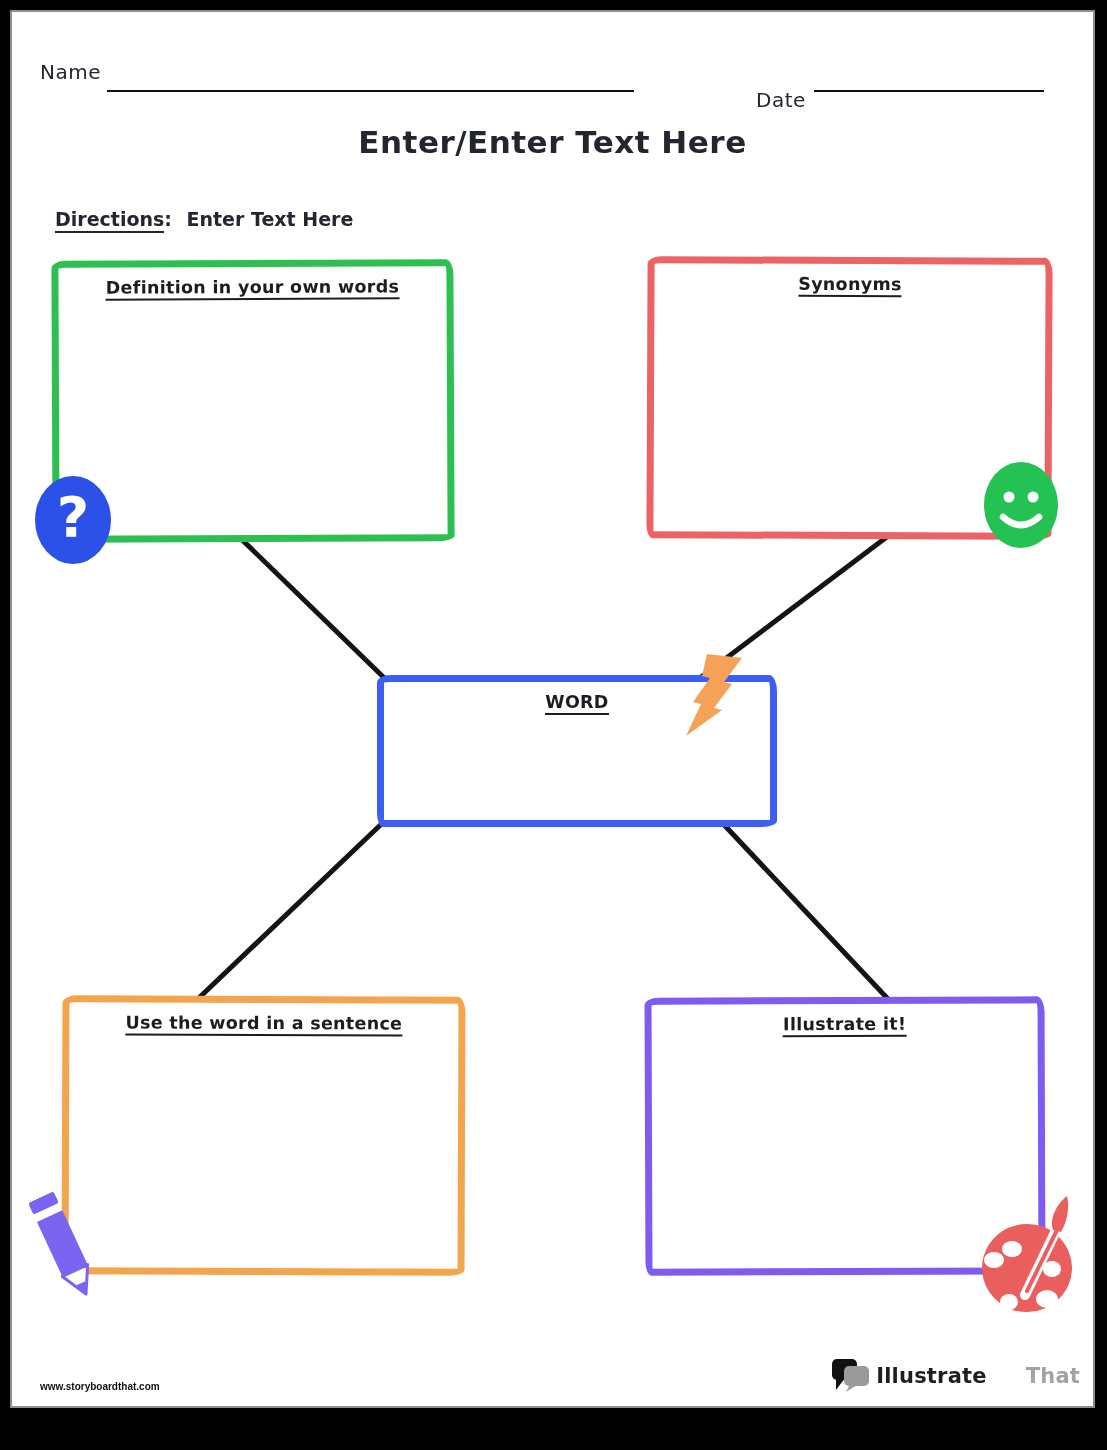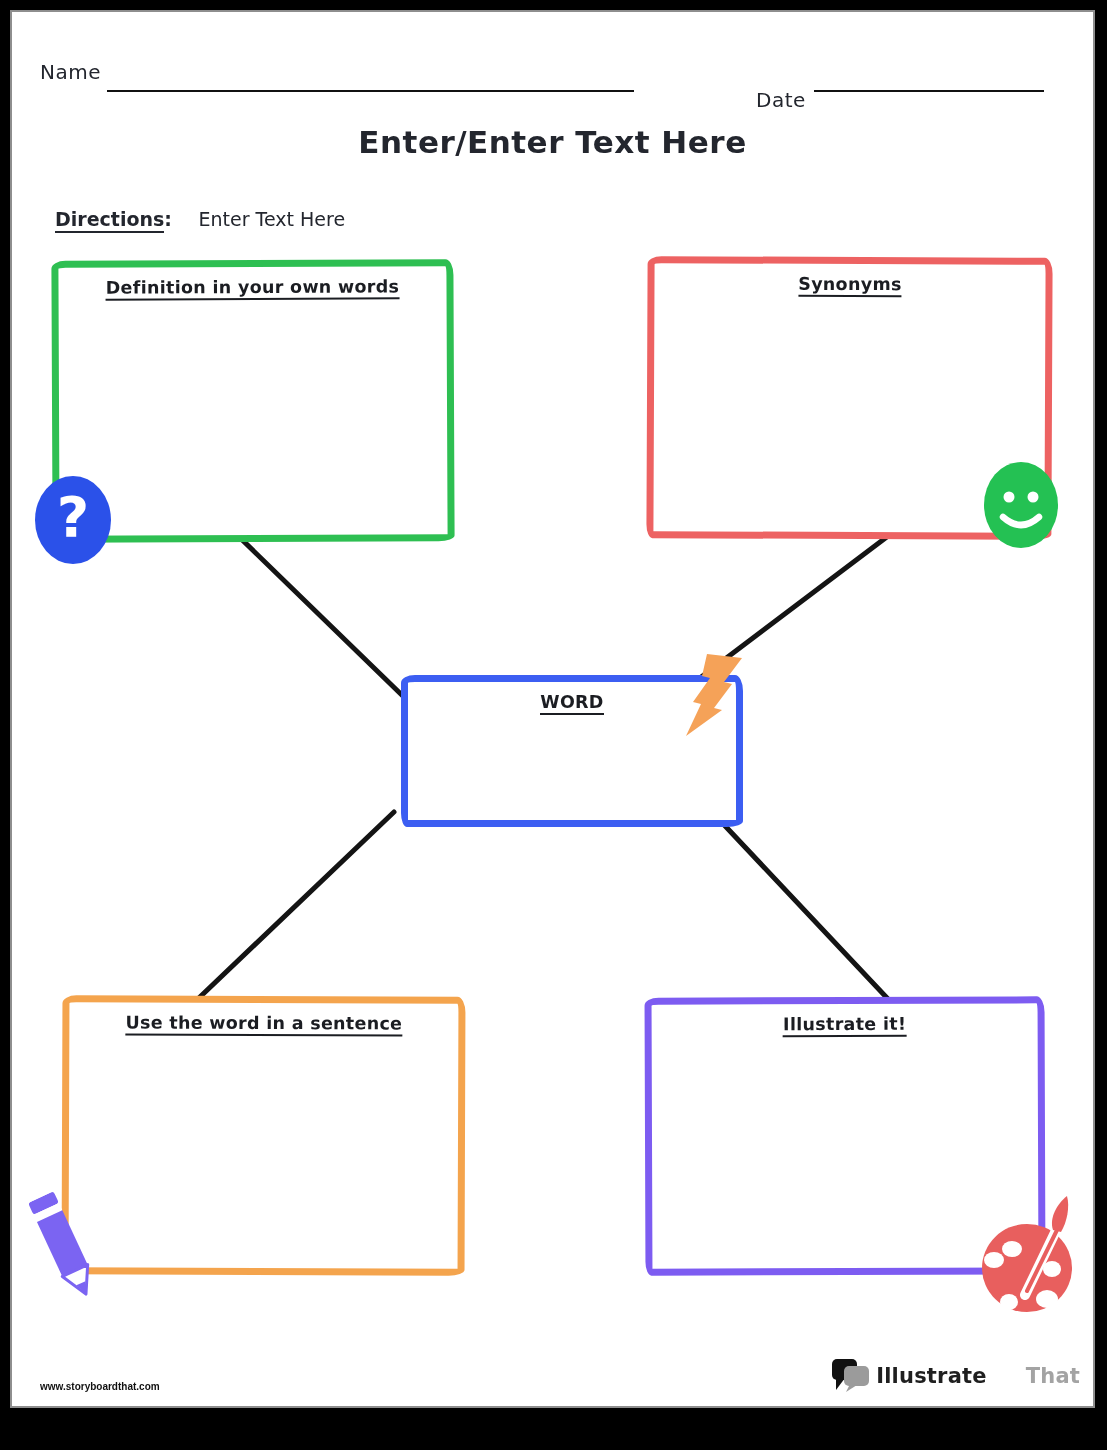--- a/index.html
+++ b/index.html
@@ -30,21 +30,21 @@
     position:absolute;left:0;top:112px;width:100%;
     text-align:center;
     font-size:31px;font-weight:bold;color:#23262e;
     letter-spacing:.5px;
   }
   .directions{
     position:absolute;left:43px;top:196px;
     font-size:19px;font-weight:bold;color:#23262e;
   }
   .directions .u{border-bottom:2.5px solid #23262e;padding-bottom:1px;}
-  .directions .rest{font-weight:normal;margin-left:20px;}
+  .directions .rest{font-weight:bold;margin-left:8px;}
   
   .connectors{position:absolute;left:0;top:0;width:1085px;height:1398px;z-index:1;}
   
   .node{
     position:absolute;
     box-sizing:border-box;
     background:#fff;
     border-style:solid;border-width:7px;
     border-radius:14px 8px 16px 6px / 8px 16px 6px 14px;
     z-index:2;
@@ -53,21 +53,21 @@
   .node .label{
     display:inline-block;
     margin-top:10px;
     font-size:17.5px;font-weight:bold;color:#1b1d22;
     border-bottom:2.5px solid #1b1d22;
     padding-bottom:1px;
     letter-spacing:.3px;
   }
   .box-definition{left:40px; top:248px; width:402px; height:282px; transform:rotate(-0.25deg);}
   .box-synonyms {left:635px;top:245px; width:405px; height:282px; transform:rotate(0.25deg);}
-  .box-word     {left:365px;top:663px; width:342px; height:152px;margin-left:24px;}
+  .box-word     {left:365px;top:663px; width:400px; height:152px;}
   .box-sentence {left:50px; top:984px; width:403px; height:279px; transform:rotate(0.2deg);}
   .box-illustrate{left:633px;top:985px;width:400px; height:278px; transform:rotate(-0.2deg);}
   
   .icon{position:absolute;z-index:3;}
   .q-icon{
     left:23px;top:464px;width:76px;height:88px;
     border-radius:50%;
     display:flex;align-items:center;justify-content:center;
   }
   .q-icon span{color:#fff;font-size:56px;font-weight:bold;line-height:1;padding-bottom:6px;}

